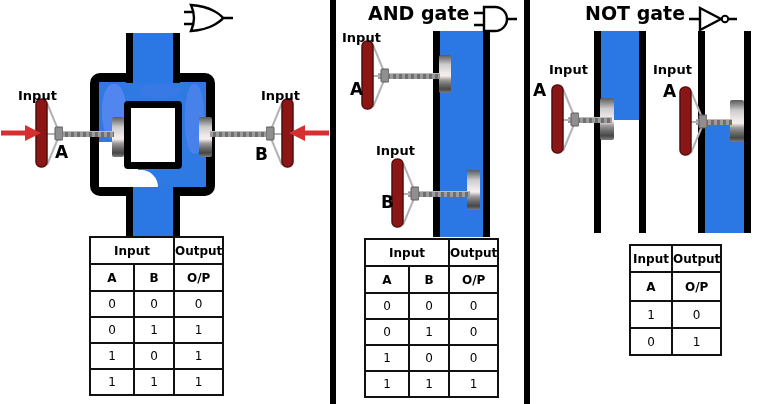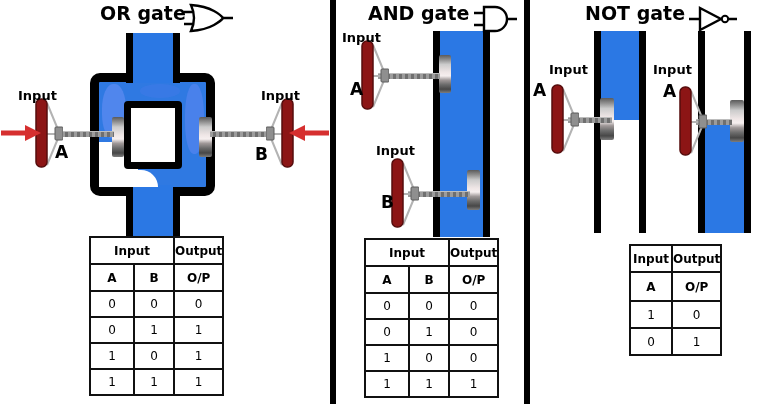--- a/index.html
+++ b/index.html
@@ -29,21 +29,20 @@
   th.small{font-size:11px;}
 </style>
 </head>
 <body>
 
 <div class="canvas">
 
   <div class="divider" style="left:330px;"></div>
   <div class="divider" style="left:524px;"></div>
 
-  <div class="title" style="left:100px;top:2px;">OR gate</div>
   <svg class="gatesym" style="left:183px;top:3px;" width="52" height="30" viewBox="0 0 52 30">
     <path d="M1,9 h9 M1,21 h9 M40,15 h10" stroke="#000" stroke-width="2.4" fill="none"></path>
     <path d="M8,2 Q14,15 8,28 Q22,27 31,22 Q38,18 40,15 Q38,12 31,8 Q22,3 8,2 Z" stroke="#000" stroke-width="2.4" fill="#fff"></path>
   </svg>
 
   <div class="wall" style="left:126px;top:33px;width:7px;height:50px;"></div>
   <div class="wall" style="left:173px;top:33px;width:7px;height:50px;"></div>
   <div class="water" style="left:133px;top:33px;width:40px;height:50px;"></div>
 
   <div class="chamber" style="left:90px;top:73px;width:107px;height:105px;"></div>

